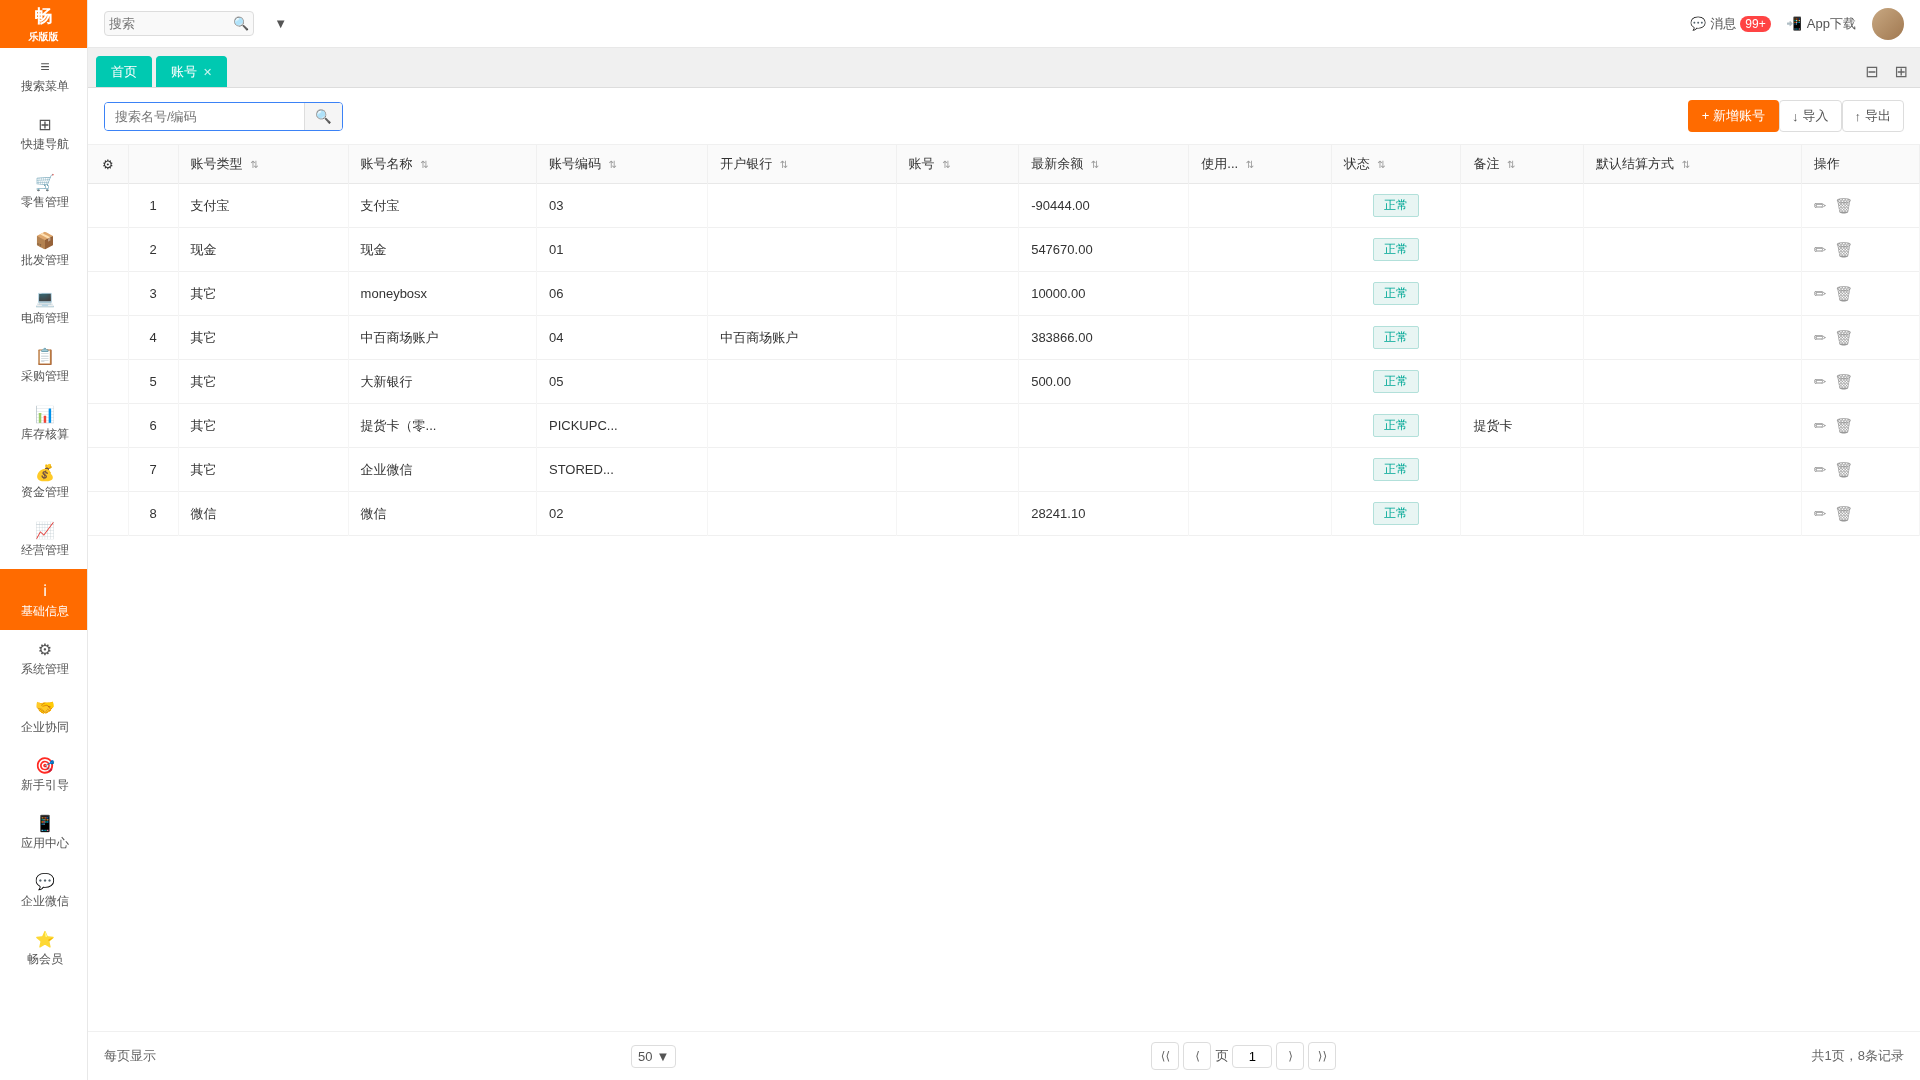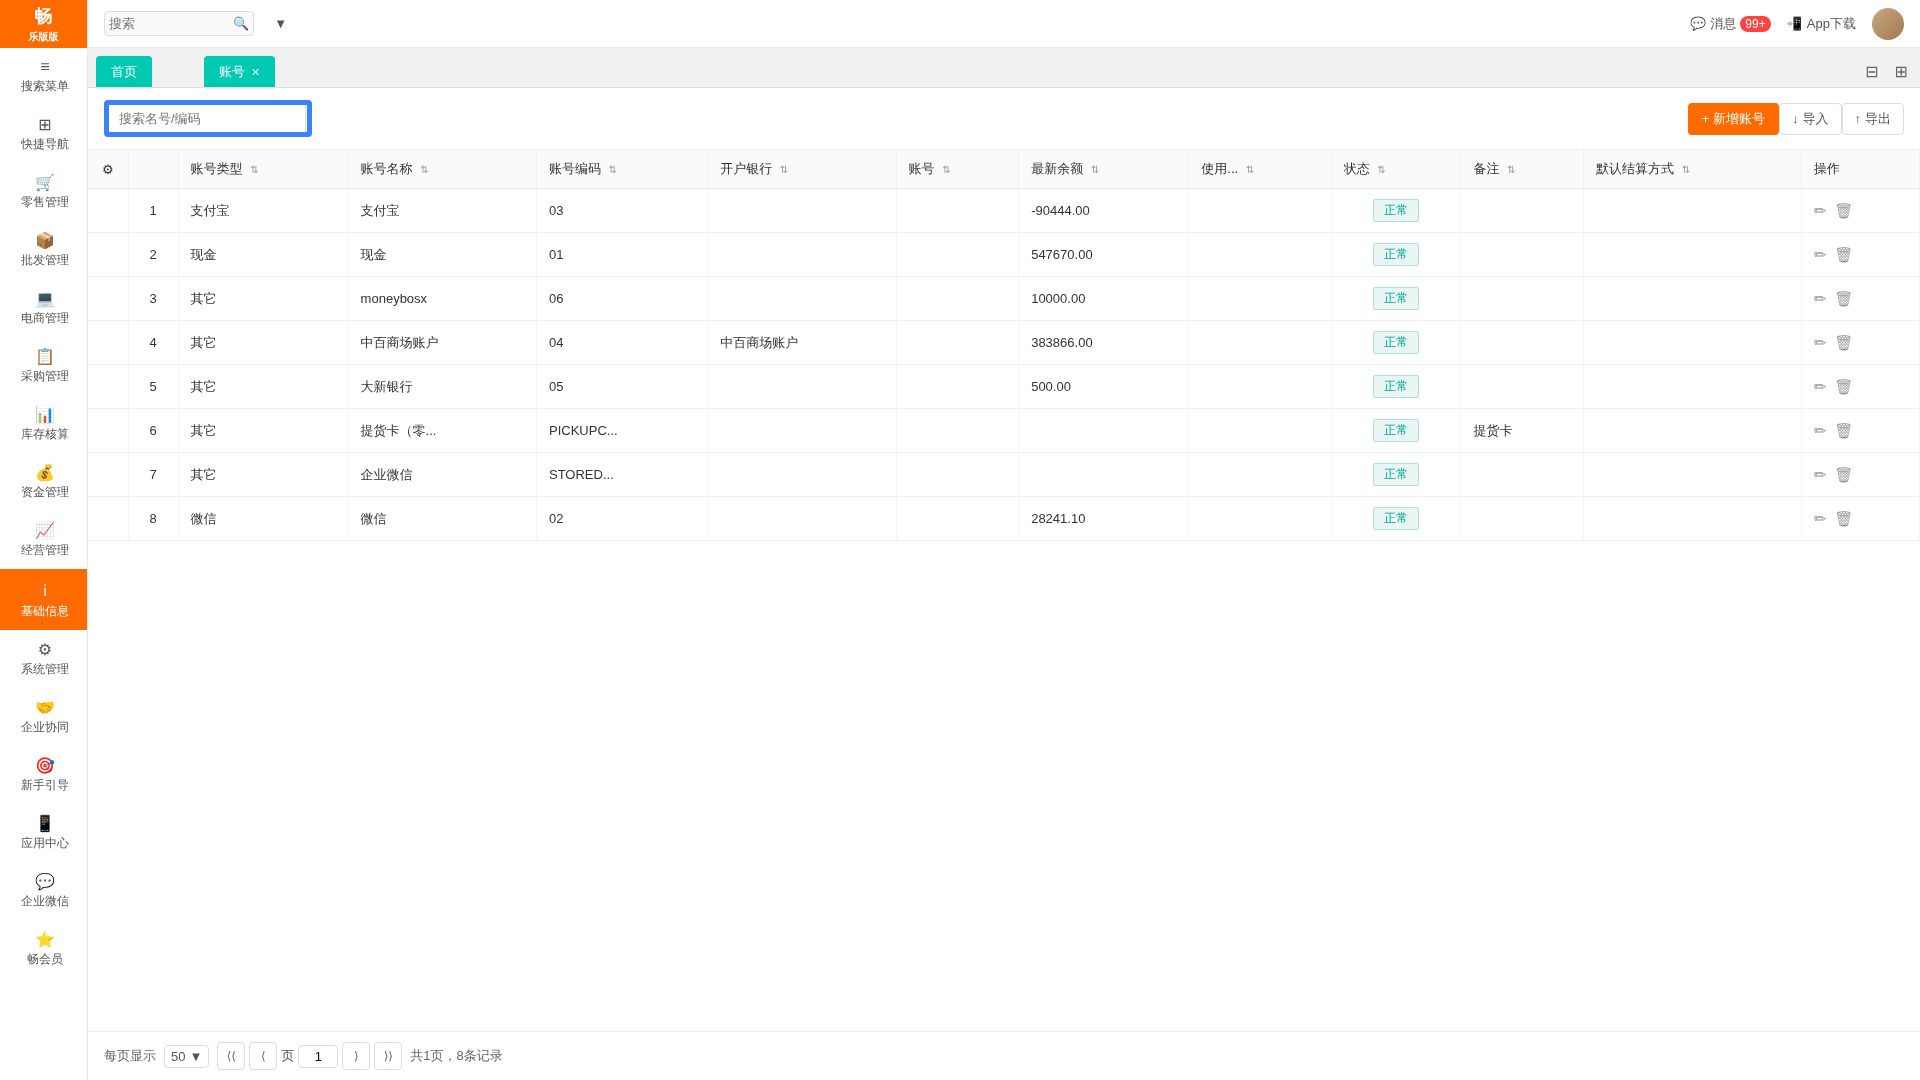--- a/index.html
+++ b/index.html
@@ -146,21 +146,20 @@
 
     
     .tabs-bar {
       height: 40px;
       background: #f0f0f0;
       display: flex;
       align-items: flex-end;
       border-bottom: 1px solid #ddd;
       padding: 0 8px;
       flex-shrink: 0;
-      gap: 48px;
     }
     .tab {
       display: flex;
       align-items: center;
       gap: 6px;
       padding: 6px 14px;
       background: #ddd;
       border-radius: 4px 4px 0 0;
       cursor: pointer;
       font-size: 13px;
@@ -212,24 +211,24 @@
       display: flex;
       align-items: center;
       justify-content: space-between;
       padding: 12px 16px;
       border-bottom: 1px solid #f0f0f0;
       flex-shrink: 0;
     }
     .search-box {
       display: flex;
       align-items: flex-start;
-      border: 5px solid #3b82f6;
+      border: 1px solid #3b82f6;
       border-radius: 4px;
       overflow: hidden;
-      width: 208px;
+      width: 239px;
     }
     .search-box input {
       border: none;
       padding: 6px 10px;
       outline: none;
       font-size: 13px;
       width: 200px;
       color: #999;
     }
     .search-btn {
@@ -327,21 +326,21 @@
       color: #999;
       font-size: 15px;
     }
     .gear-col { width: 40px; text-align: center; }
     .num-col { width: 50px; text-align: center; }
 
     
     .pagination {
       display: flex;
       align-items: center;
-      justify-content: flex-start;
+      justify-content: space-between;
       padding: 10px 16px;
       border-top: 1px solid #f0f0f0;
       gap: 8px;
       font-size: 13px;
       color: #555;
       flex-shrink: 0;
     }
     .pagination-label { color: #666; }
     .page-size-select {
       border: 1px solid #ddd;

